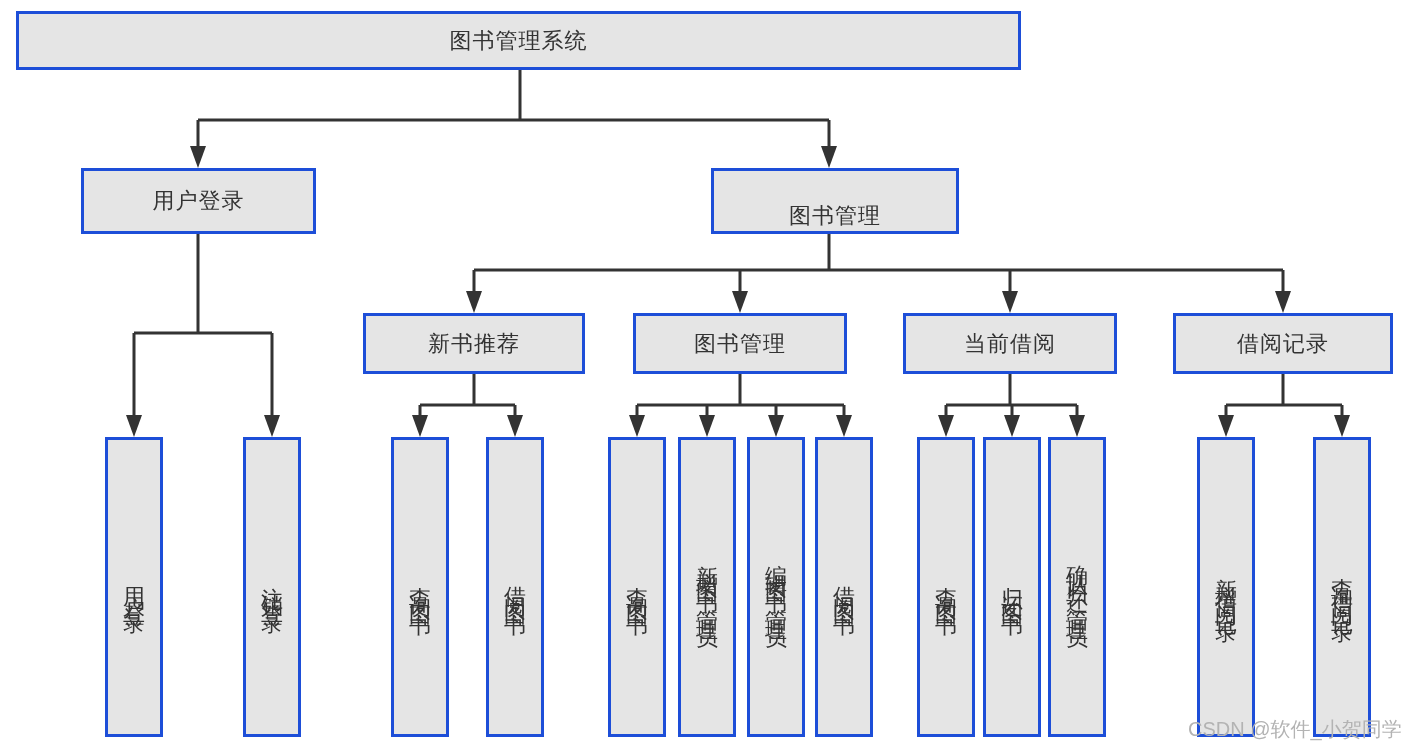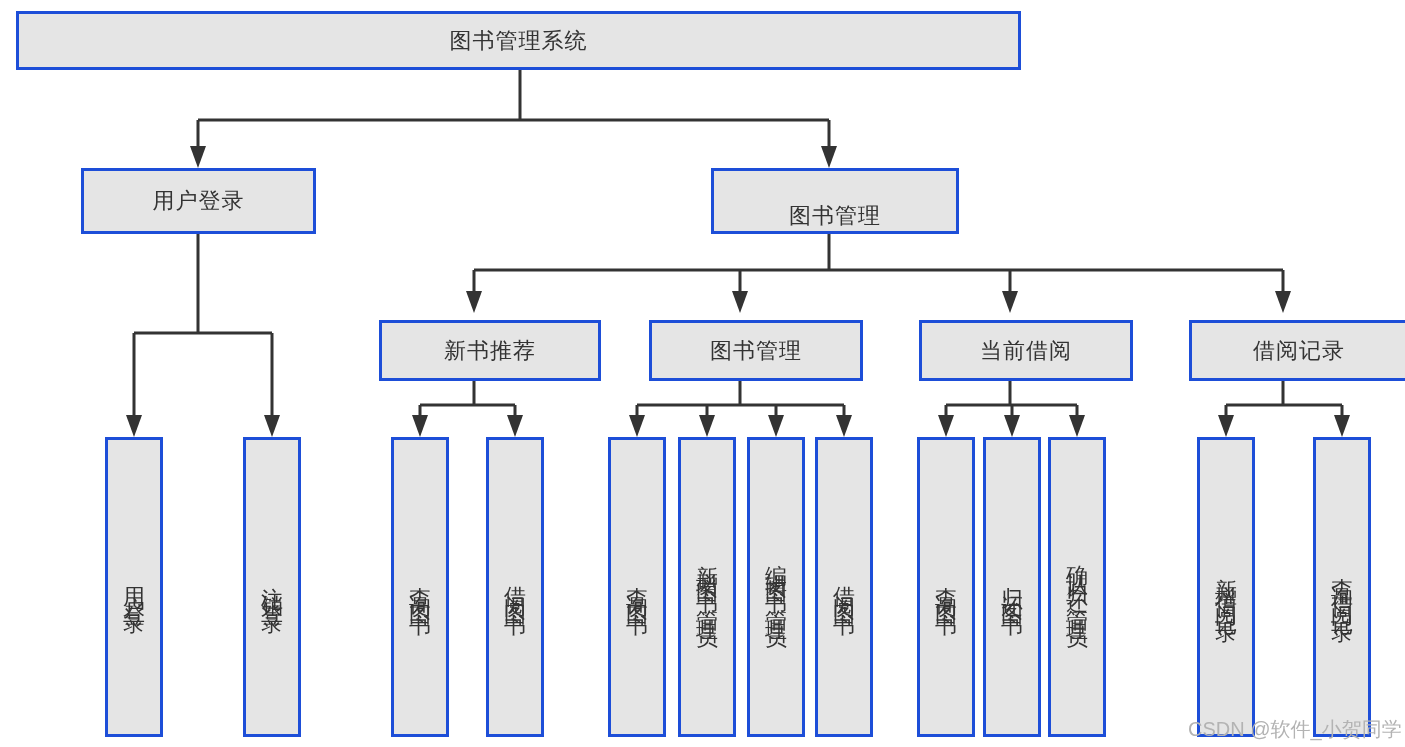--- a/index.html
+++ b/index.html
@@ -52,23 +52,22 @@
   }
   .vtext {
     writing-mode: vertical-rl;
     text-orientation: mixed;
     font-size: 22px;
     line-height: 1;
     letter-spacing: 9px;
     white-space: nowrap;
   }
   .lvl3 {
-    top: 320px;
+    top: 313px;
     height: 61px;
-    margin-left: 16px;
   }
   .watermark {
     position: absolute;
     left: 1188px;
     top: 716px;
     font-size: 20px;
     color: #b3b3b3;
     white-space: nowrap;
     z-index: 3;
     pointer-events: none;

